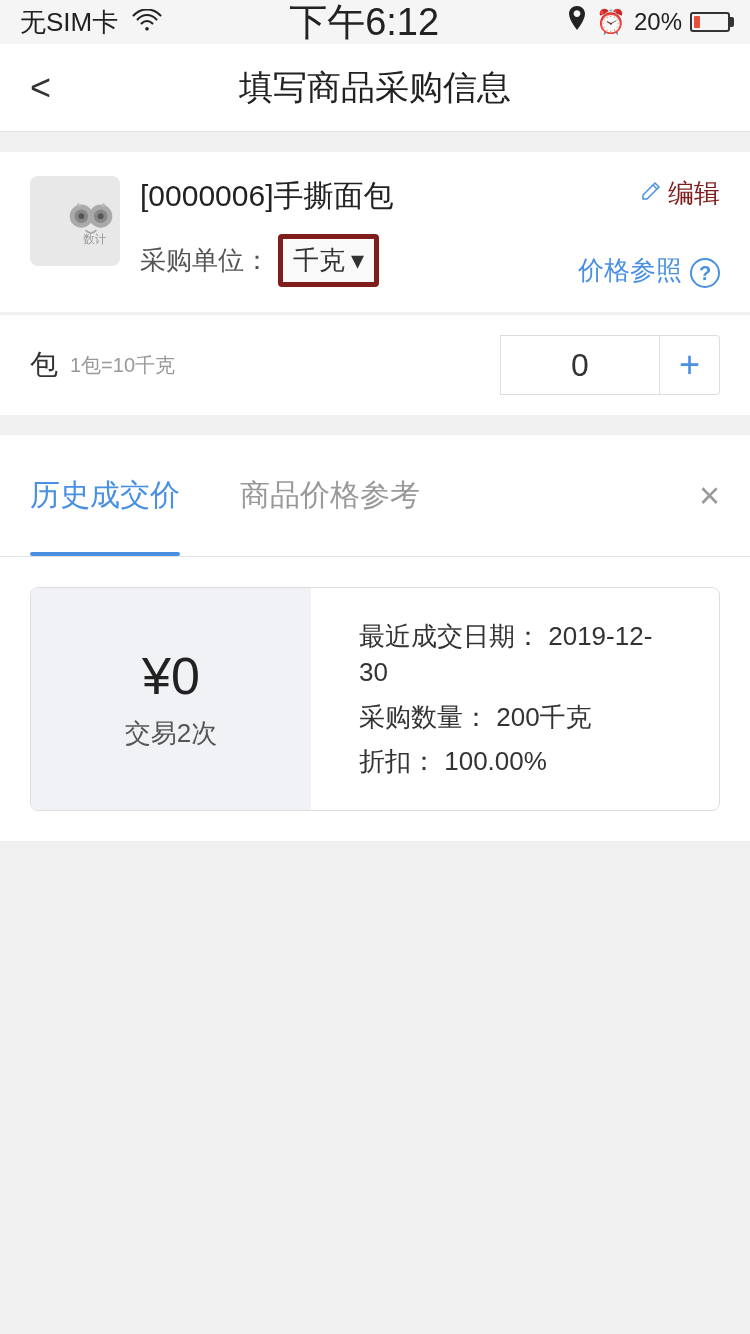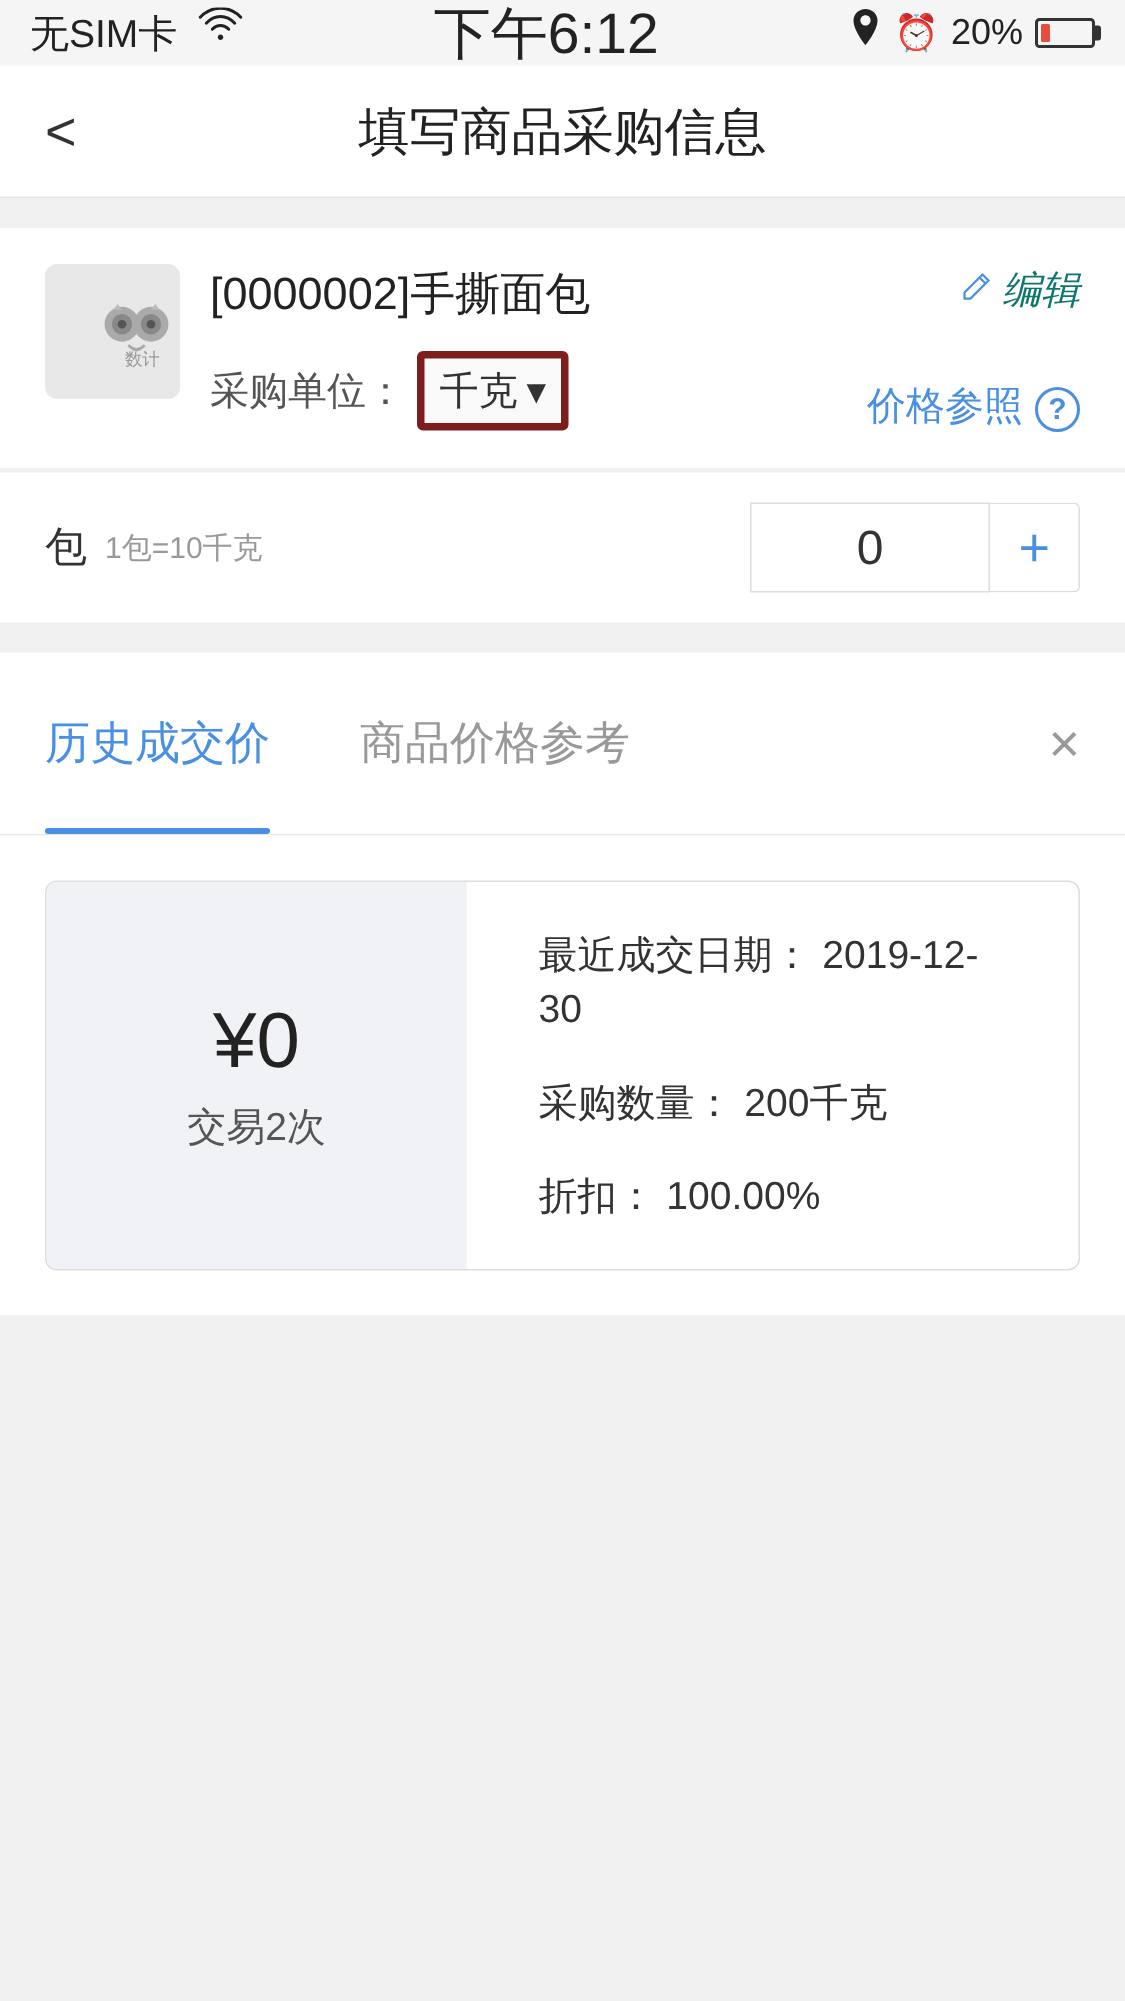--- a/index.html
+++ b/index.html
@@ -18,21 +18,21 @@
       height: 44px;
       background: #f5f5f5;
       display: flex;
       align-items: center;
       justify-content: space-between;
       padding: 0 20px;
       font-size: 26px;
     }
     .status-left {
       display: flex;
-      align-items: flex-start;
+      align-items: flex-end;
       gap: 14px;
       font-size: 26px;
       color: #222;
     }
     .status-center {
       font-size: 38px;
       font-weight: 500;
       color: #222;
     }
     .status-right {
@@ -133,24 +133,23 @@
     }
     .product-name {
       font-size: 30px;
       color: #222;
       font-weight: 400;
     }
     .edit-btn {
       display: flex;
       align-items: center;
       gap: 6px;
-      color: #0f766e;
-      font-size: 26px;
-      cursor: pointer;
-      font-style: italic;
+      color: #7f1d1d;
+      font-size: 26px;
+      cursor: pointer;
     }
     .product-unit-row {
       display: flex;
       justify-content: space-between;
       align-items: center;
     }
     .unit-label {
       font-size: 26px;
       color: #555;
     }
@@ -315,21 +314,21 @@
     }
     .price-transactions {
       font-size: 26px;
       color: #555;
     }
     .price-right {
       flex: 1;
       padding: 30px 48px;
       display: flex;
       flex-direction: column;
-      gap: 26px;
+      gap: 8px;
       justify-content: center;
     }
     .detail-row {
       font-size: 26px;
       color: #333;
       line-height: 1.4;
     }
 
     
     .main-content {
@@ -388,21 +387,21 @@
         <circle cx="20" cy="20" r="3" fill="#555"></circle>
         <circle cx="40" cy="20" r="3" fill="#555"></circle>
         <path d="M25 35 Q30 40 35 35" stroke="#aaa" stroke-width="2" fill="none" stroke-linecap="round"></path>
         <polygon points="14,10 17,6 20,10" fill="#bbb"></polygon>
         <polygon points="40,10 43,6 46,10" fill="#bbb"></polygon>
         <text x="22" y="48" font-size="12" fill="#999" font-family="Arial">数计</text>
       </svg>
     </div>
     <div class="product-info">
       <div class="product-header">
-        <div class="product-name">[0000002]手撕面包</div>
+        <div class="product-name">[0000006]手撕面包</div>
         <div class="edit-btn">
           <span>
             <svg width="22" height="22" viewBox="0 0 22 22" fill="none">
               <path d="M3 15L15 3l4 4L7 19H3v-4z" stroke="#4a90e2" stroke-width="1.5" fill="none"></path>
               <path d="M13 5l4 4" stroke="#4a90e2" stroke-width="1.5"></path>
             </svg>
           </span>
           <span>编辑</span>
         </div>
       </div>

